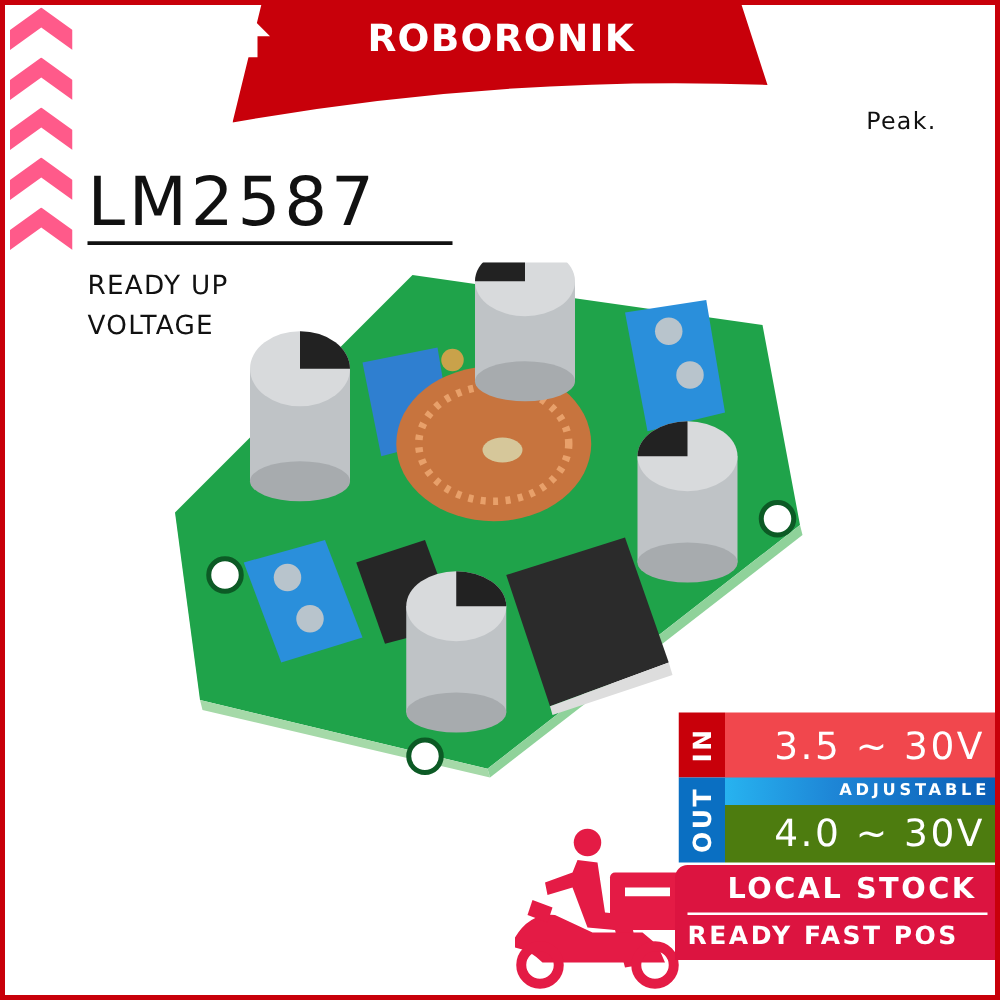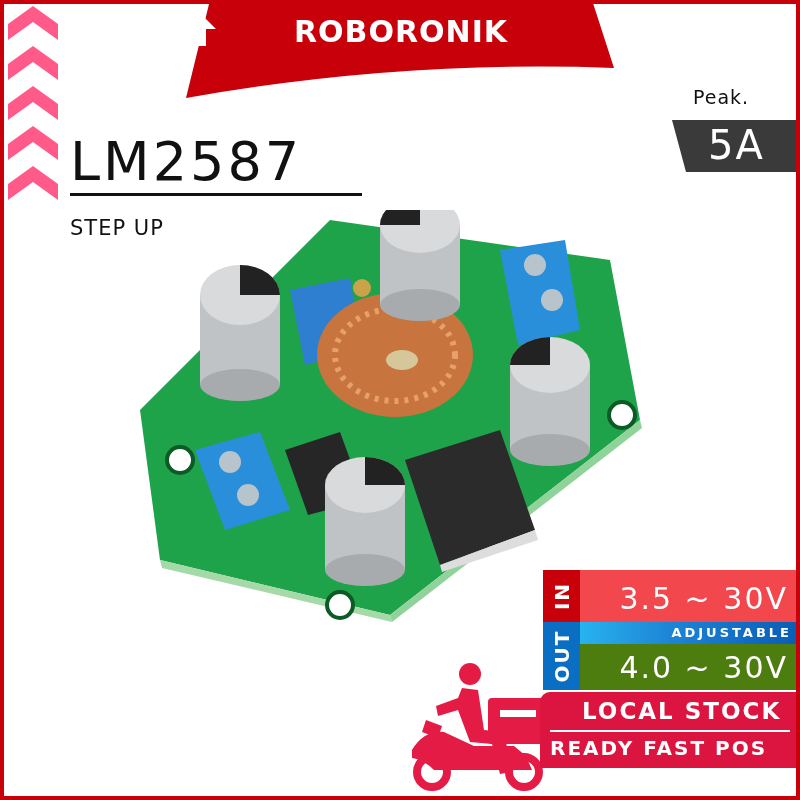--- a/index.html
+++ b/index.html
@@ -109,30 +109,25 @@
     <div class="brand">
       <span>ROBO</span><span class="arrow"><svg width="30" height="32" viewBox="0 0 30 32">
             <polygon points="15,0 30,15 20,15 20,32 10,32 10,15 0,15" fill="#fff"></polygon>
           </svg></span><span>RONIK</span>
     </div>
   </div>
 
   <div class="title">LM2587</div>
   <div class="title-rule"></div>
   <div class="subtitle">
-    <div>STEP UP</div>
+    <div>READY UP</div>
+    <div>VOLTAGE</div>
   </div>
 
   <div class="peak-label">Peak.</div>
-  <div class="peak-badge">
-    <svg width="124" height="52" viewBox="0 0 124 52">
-        <polygon points="0,0 124,0 124,52 14,52" fill="#3a3a3a"></polygon>
-      </svg>
-    <div class="peak-value">5A</div>
-  </div>
 
   <div class="product">
     <svg width="520" height="420" viewBox="0 0 520 420">
 
       <polygon points="190,10 470,50 500,210 250,405 20,350 0,200" fill="#1fa34a"></polygon>
       <polygon points="20,350 250,405 252,412 22,358" fill="#a5d9a8"></polygon>
       <polygon points="250,405 500,210 502,218 252,412" fill="#8fd29a"></polygon>
 
       <circle cx="410" cy="55" r="13" fill="#fff" stroke="#0c5a25" stroke-width="4"></circle>
       <circle cx="482" cy="205" r="13" fill="#fff" stroke="#0c5a25" stroke-width="4"></circle>

